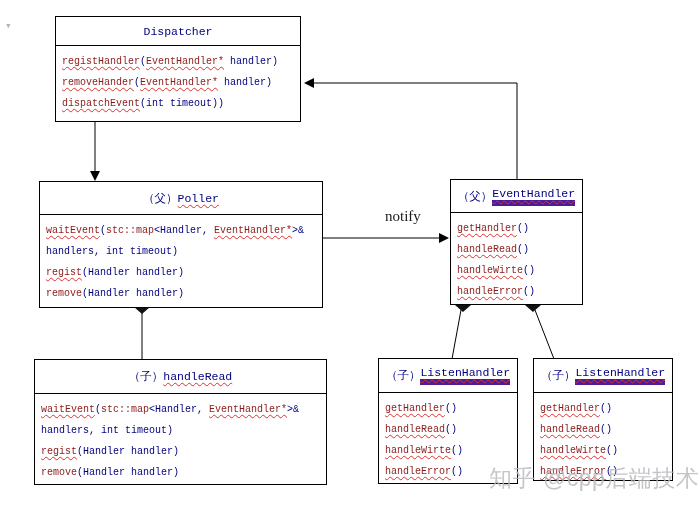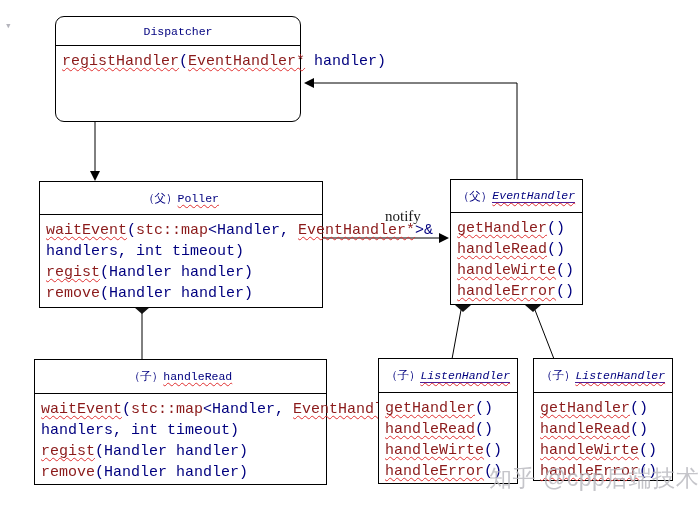--- a/index.html
+++ b/index.html
@@ -12,34 +12,34 @@
   .cls {
     position:absolute; background:#fff; border:1px solid #000;
     box-sizing:border-box; z-index:2;
   }
   .cls-title {
     border-bottom:1px solid #000; box-sizing:border-box;
     display:flex; align-items:center; justify-content:center;
     font-size:11.5px; white-space:pre;
   }
   .cls-body { padding:5px 0 0 6px; }
-  .code-line { font-size:15px; line-height:21px; white-space:pre; }
+  .code-line { font-size:10px; line-height:21px; white-space:pre; }
 
   
   .seg-b  { color:#00007f; }
   .seg-m  { color:#8b1a1a; }
   .seg-mw { color:#8b1a1a; text-decoration:underline wavy #e03030 1px;
             text-underline-offset:2px; text-decoration-skip-ink:none; }
   .seg-i  { color:#8b1a1a; }
   .seg-t  { color:#00007f; }
   .seg-tw { color:#00007f; text-decoration:underline wavy #e03030 1px;
             text-underline-offset:2px; text-decoration-skip-ink:none;font-family:Liberation Mono, monospace; }
-  .seg-tuw{ color:#00007f; border-bottom:1px solid #4c1d95;
+  .seg-tuw{ color:#00007f; border-bottom:6px solid #4c1d95;
             text-decoration:underline wavy #e03030 1px;
-            text-underline-offset:3px; text-decoration-skip-ink:none;font-style:italic; }
+            text-underline-offset:3px; text-decoration-skip-ink:none; }
 
   .notify-label {
     position:absolute; left:365px; top:208px; z-index:2;
     font-family:"Liberation Serif","DejaVu Serif",serif;
     font-size:15px; color:#1a1a1a;margin-left:20px;
   }
   .watermark {
     position:absolute; left:489px; top:463px; z-index:3;
     font-family:"Liberation Sans","DejaVu Sans",sans-serif;
     font-size:23px; color:#b9b9bf; opacity:0.82; white-space:nowrap;
@@ -79,24 +79,26 @@
     <line x1="461" y1="310" x2="452" y2="359" stroke="#000" stroke-width="1"></line>
     <polygon points="463,298 471,305 463,312 455,305" fill="#111"></polygon>
   </g>
 
   <g>
     <line x1="535" y1="310" x2="554" y2="359" stroke="#000" stroke-width="1"></line>
     <polygon points="533,298 541,305 533,312 525,305" fill="#111"></polygon>
   </g>
 </svg>
 
-<div class="cls" style="left:55px; top:16px; width:246px; height:106px;border-radius:9px;">
+<div class="cls" style="left:55px; top:16px; width:246px; height:106px;">
   <div class="cls-title" style="height:29px;"><span class="seg-t">Dispatcher</span></div>
   <div class="cls-body">
       <div class="code-line"><span class="seg-mw">registHandler</span><span class="seg-b">(</span><span class="seg-mw">EventHandler*</span><span class="seg-b"> handler)</span></div>
+      <div class="code-line"><span class="seg-mw">removeHander</span><span class="seg-b">(</span><span class="seg-mw">EventHandler*</span><span class="seg-b"> handler)</span></div>
+      <div class="code-line"><span class="seg-mw">dispatchEvent</span><span class="seg-b">(int timeout))</span></div>
     </div>
 </div>
 
 <div class="cls" style="left:39px; top:181px; width:284px; height:127px;">
   <div class="cls-title" style="height:33px;"><span class="seg-t">（父）</span><span class="seg-tw">Poller</span></div>
   <div class="cls-body">
       <div class="code-line"><span class="seg-mw">waitEvent</span><span class="seg-b">(</span><span class="seg-i">stc::map</span><span class="seg-b">&lt;Handler, </span><span class="seg-mw">EventHandler*</span><span class="seg-b">&gt;&amp;</span></div>
       <div class="code-line"><span class="seg-b">handlers, int timeout)</span></div>
       <div class="code-line"><span class="seg-mw">regist</span><span class="seg-b">(Handler handler)</span></div>
       <div class="code-line"><span class="seg-m">remove</span><span class="seg-b">(Handler handler)</span></div>

